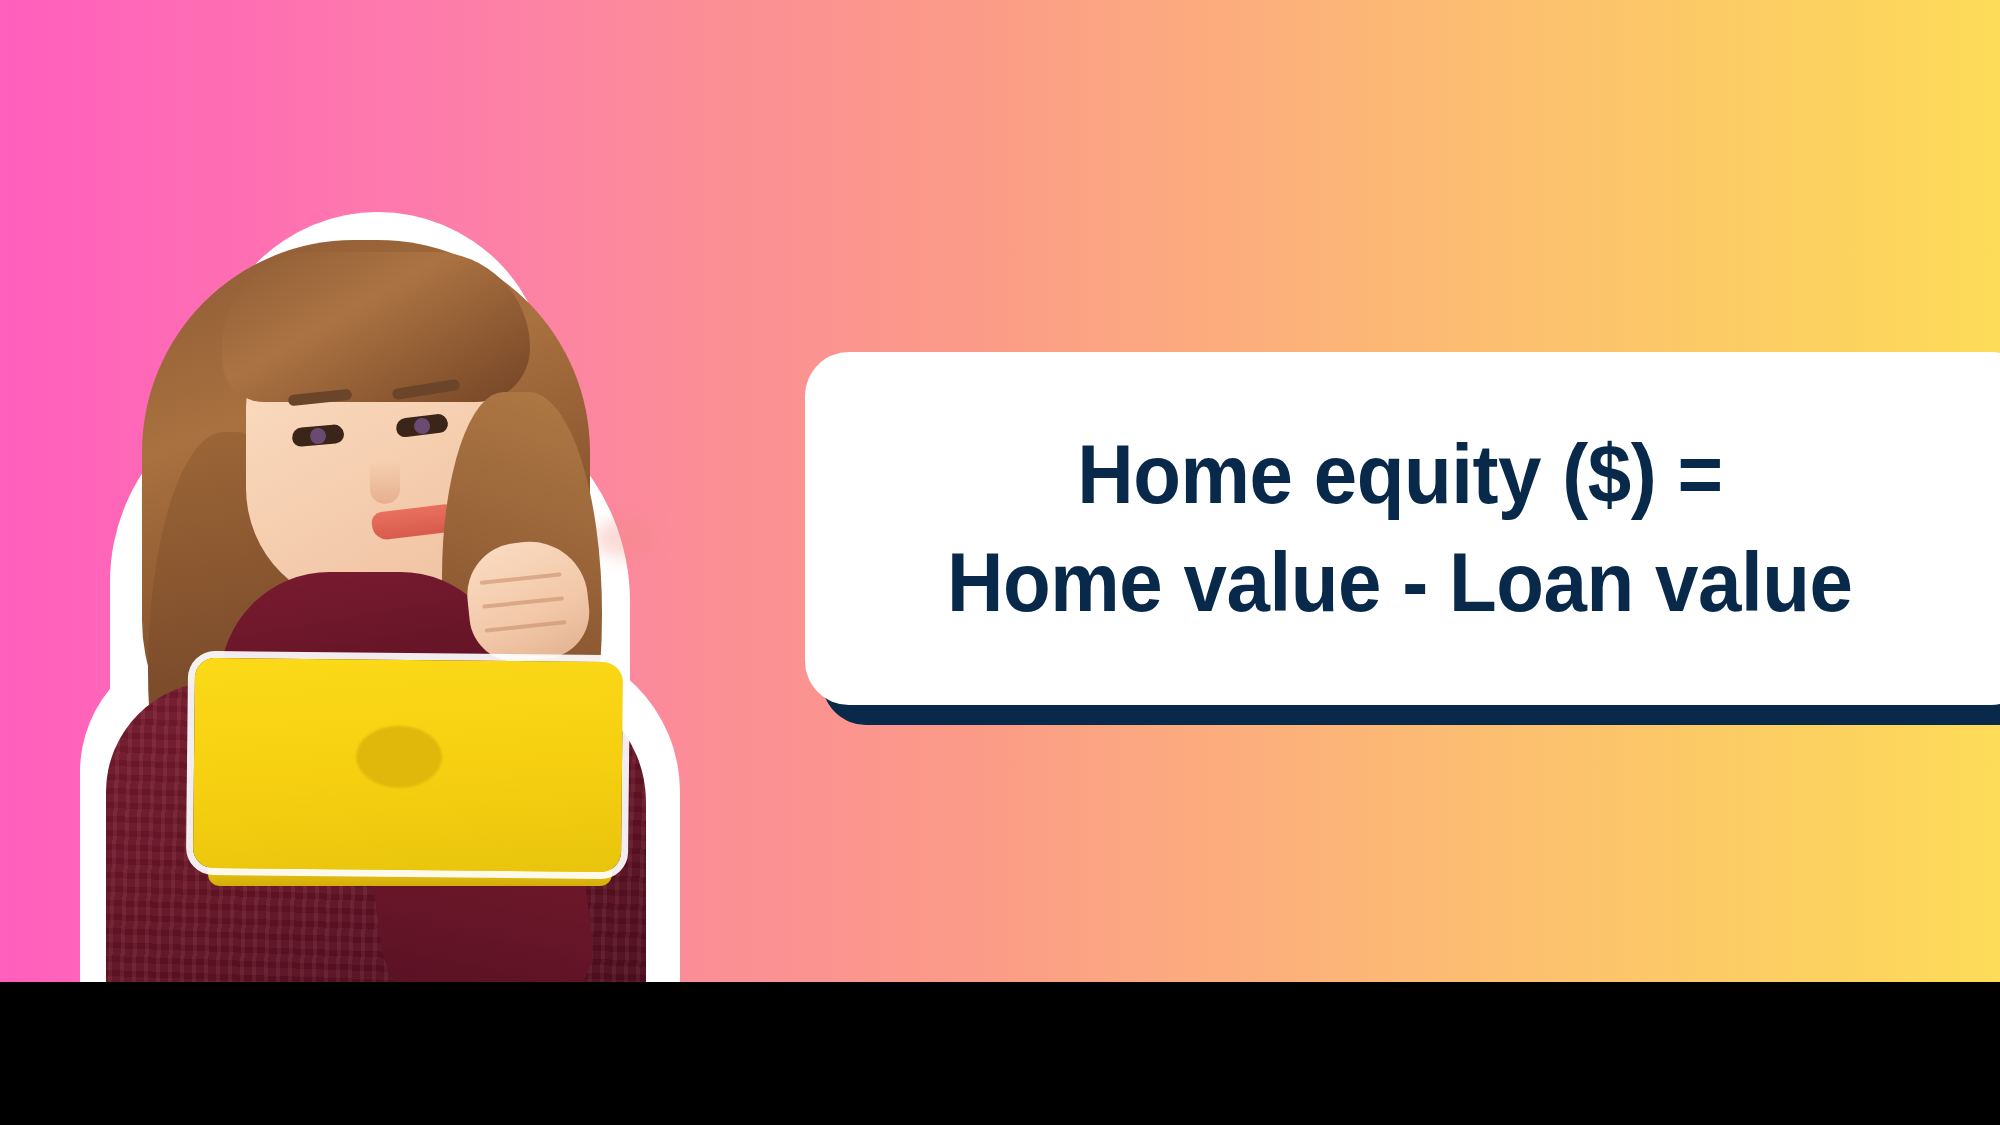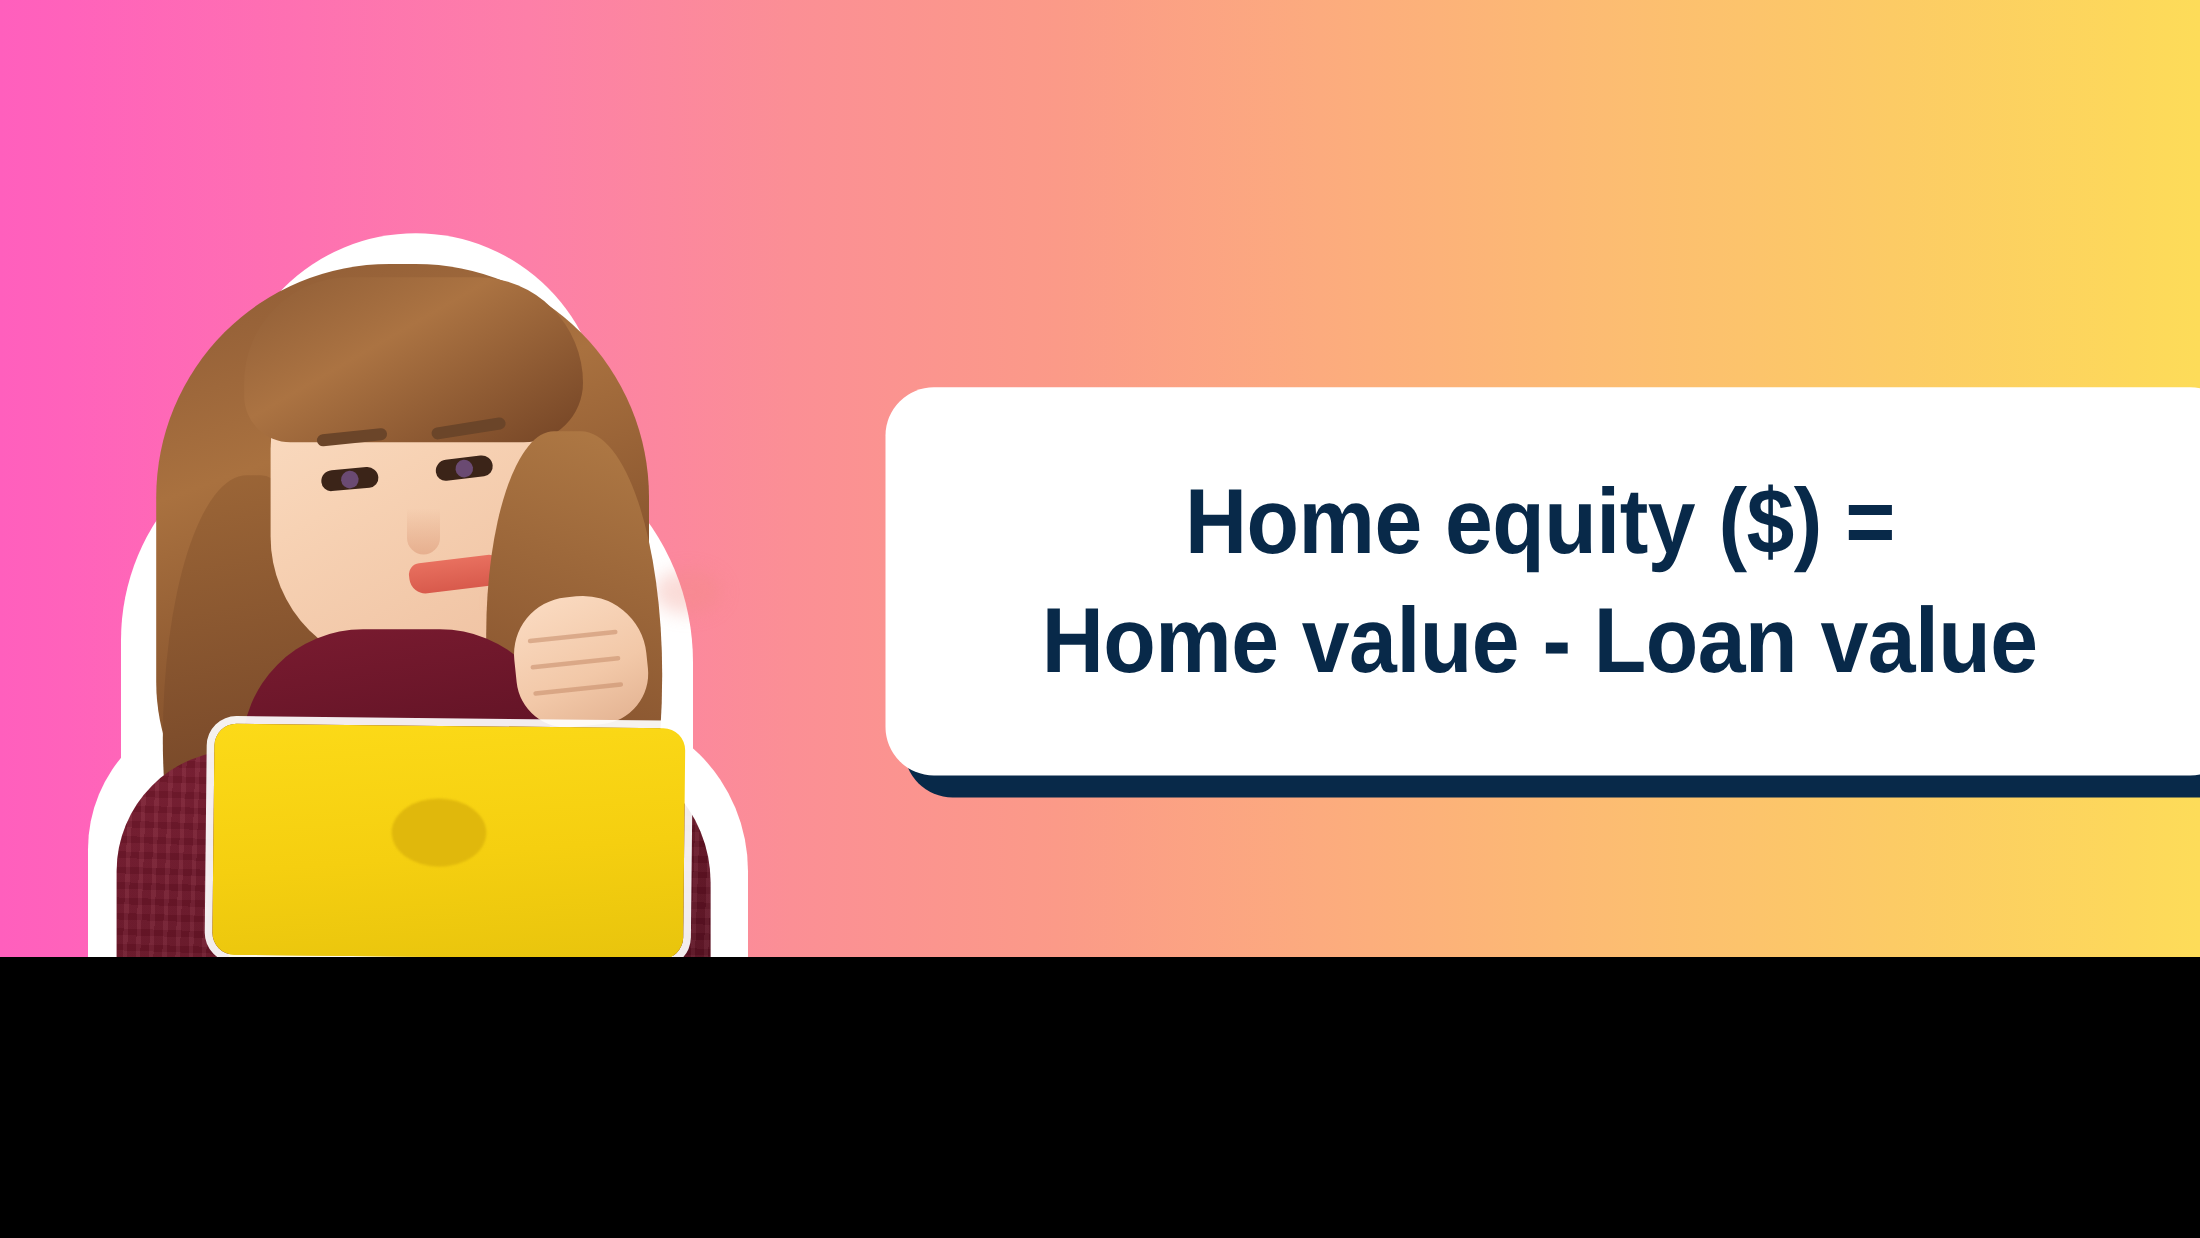--- a/index.html
+++ b/index.html
@@ -4,21 +4,21 @@
 <title>Home equity formula card</title>
 <style>
   html, body {
     margin: 0;
     padding: 0;
     background: #000;
   }
   #stage {
     position: relative;
     width: 2000px;
-    height: 870px;
+    height: 982px;
     overflow: hidden;
     font-family: "Liberation Sans", "DejaVu Sans", sans-serif;
   }
 
   
   #bg {
     position: absolute;
     inset: 0;
     background: linear-gradient(
       90deg,

